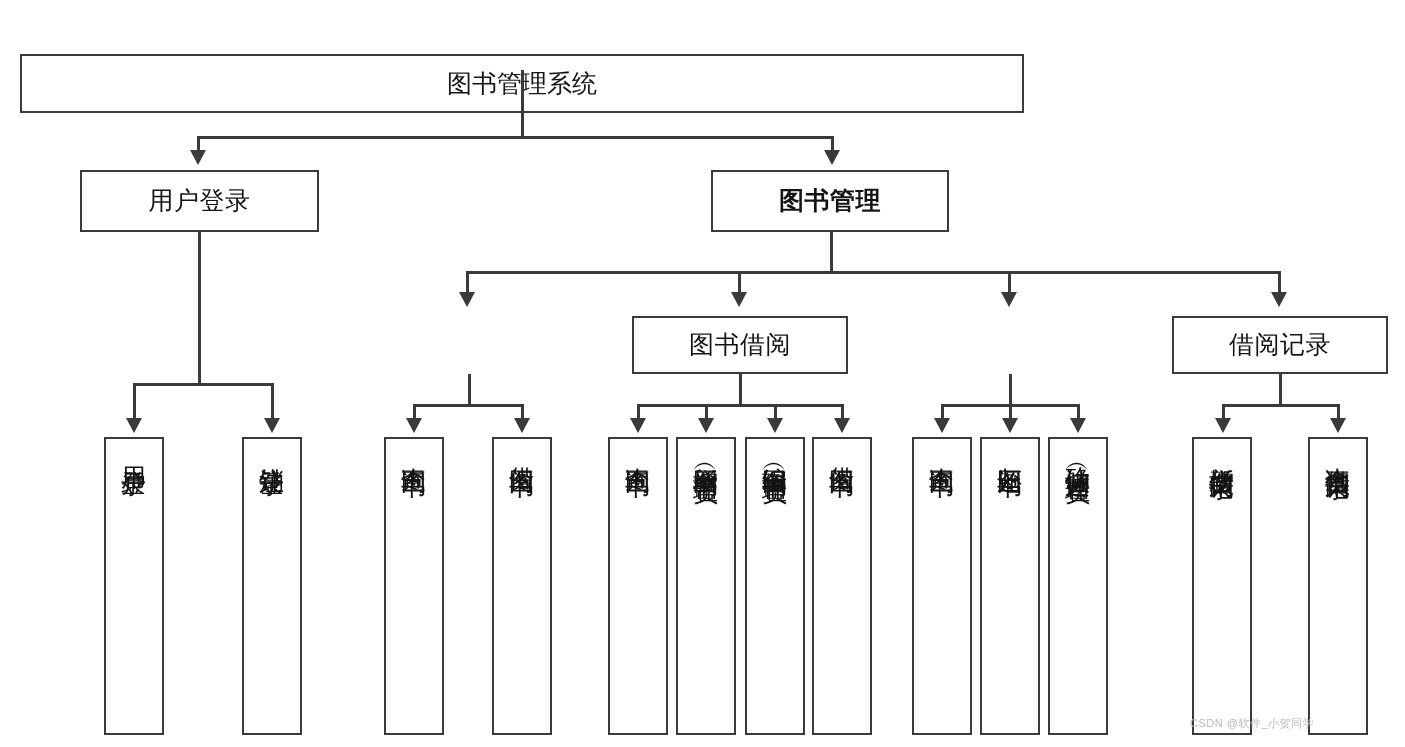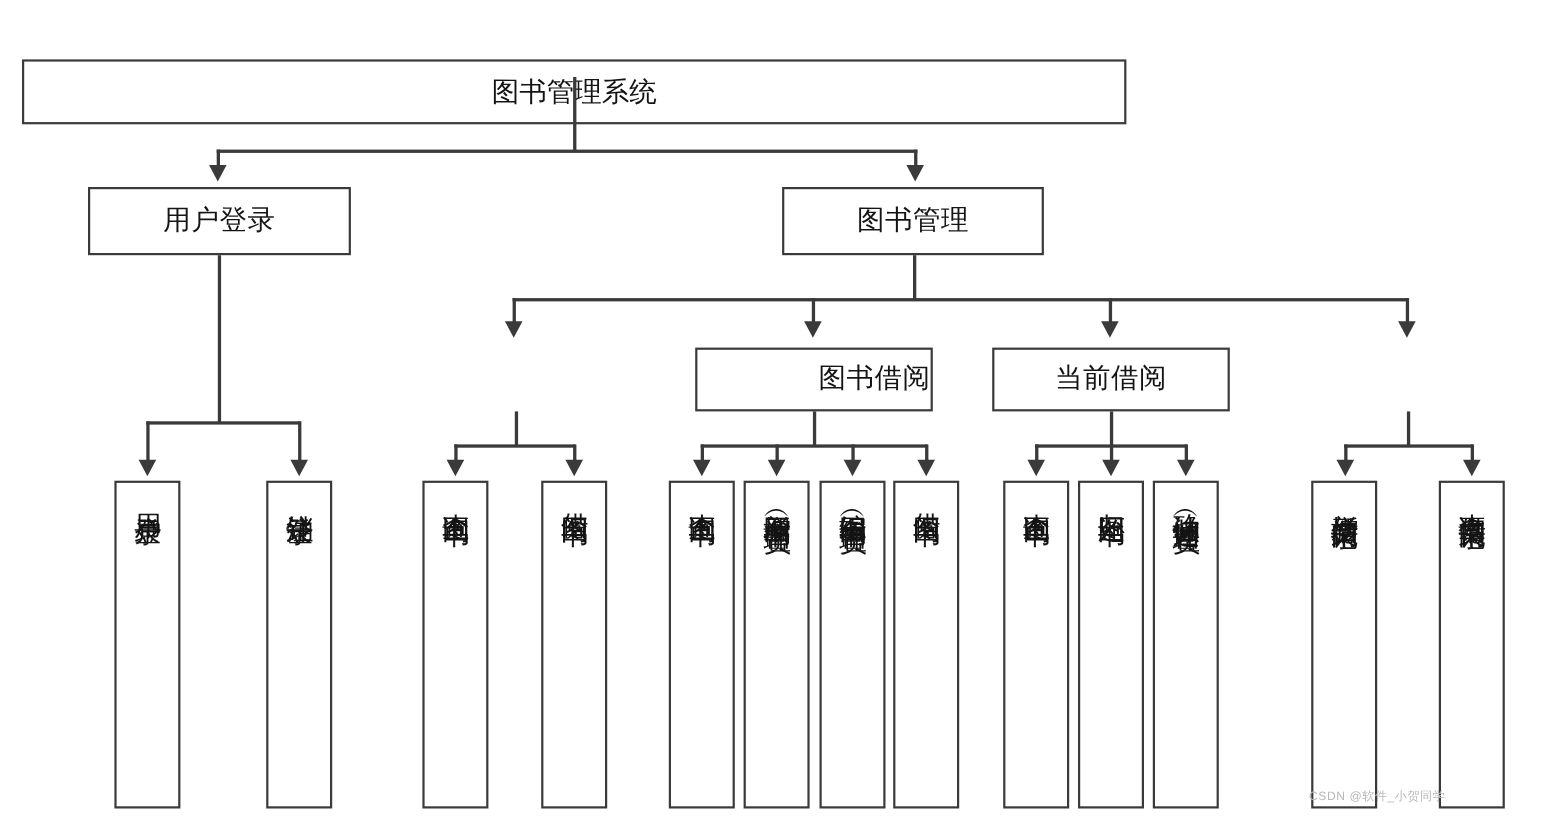--- a/index.html
+++ b/index.html
@@ -87,21 +87,21 @@
   <div class="conn h" style="left:197px; top:136px; width:637px;"></div>
 
   <div class="conn v" style="left:197px; top:136px; height:18px;"></div>
   <div class="arrow" style="left:190px; top:150px;"></div>
   <div class="conn v" style="left:831px; top:136px; height:18px;"></div>
   <div class="arrow" style="left:824px; top:150px;"></div>
 
   <div class="node h" style="left:80px; top:170px; width:239px; height:62px;">
     <span>用户登录</span>
   </div>
-  <div class="node h" style="left:711px; top:170px; width:238px; height:62px;">
+  <div class="node h" style="left:711px; top:170px; width:238px; height:62px;font-weight:bold;">
     <span>图书管理</span>
   </div>
 
   <div class="conn v" style="left:198px; top:232px; height:153px;"></div>
   <div class="conn h" style="left:133px; top:383px; width:140px;"></div>
   <div class="conn v" style="left:133px; top:383px; height:38px;"></div>
   <div class="arrow" style="left:126px; top:418px;"></div>
   <div class="conn v" style="left:271px; top:383px; height:38px;"></div>
   <div class="arrow" style="left:264px; top:418px;"></div>
 
@@ -109,25 +109,25 @@
   <div class="conn h" style="left:466px; top:271px; width:814px;"></div>
   <div class="conn v" style="left:466px; top:271px; height:24px;"></div>
   <div class="arrow" style="left:459px; top:292px;"></div>
   <div class="conn v" style="left:738px; top:271px; height:24px;"></div>
   <div class="arrow" style="left:731px; top:292px;"></div>
   <div class="conn v" style="left:1008px; top:271px; height:24px;"></div>
   <div class="arrow" style="left:1001px; top:292px;"></div>
   <div class="conn v" style="left:1278px; top:271px; height:24px;"></div>
   <div class="arrow" style="left:1271px; top:292px;"></div>
 
-  <div class="node h" style="left:632px; top:316px; width:216px; height:58px;justify-content:flex-end;">
+  <div class="node h" style="left:632px; top:316px; width:216px; height:58px;">
     <span>图书借阅</span>
   </div>
-  <div class="node h" style="left:902px; top:316px; width:216px; height:58px;">
-    <span>当前借阅</span>
+  <div class="node h" style="left:1172px; top:316px; width:216px; height:58px;">
+    <span>借阅记录</span>
   </div>
 
   <div class="conn v" style="left:468px; top:374px; height:32px;"></div>
   <div class="conn h" style="left:413px; top:404px; width:110px;"></div>
   <div class="conn v" style="left:413px; top:404px; height:17px;"></div>
   <div class="arrow" style="left:406px; top:418px;"></div>
   <div class="conn v" style="left:521px; top:404px; height:17px;"></div>
   <div class="arrow" style="left:514px; top:418px;"></div>
 
   <div class="conn v" style="left:739px; top:374px; height:32px;"></div>

